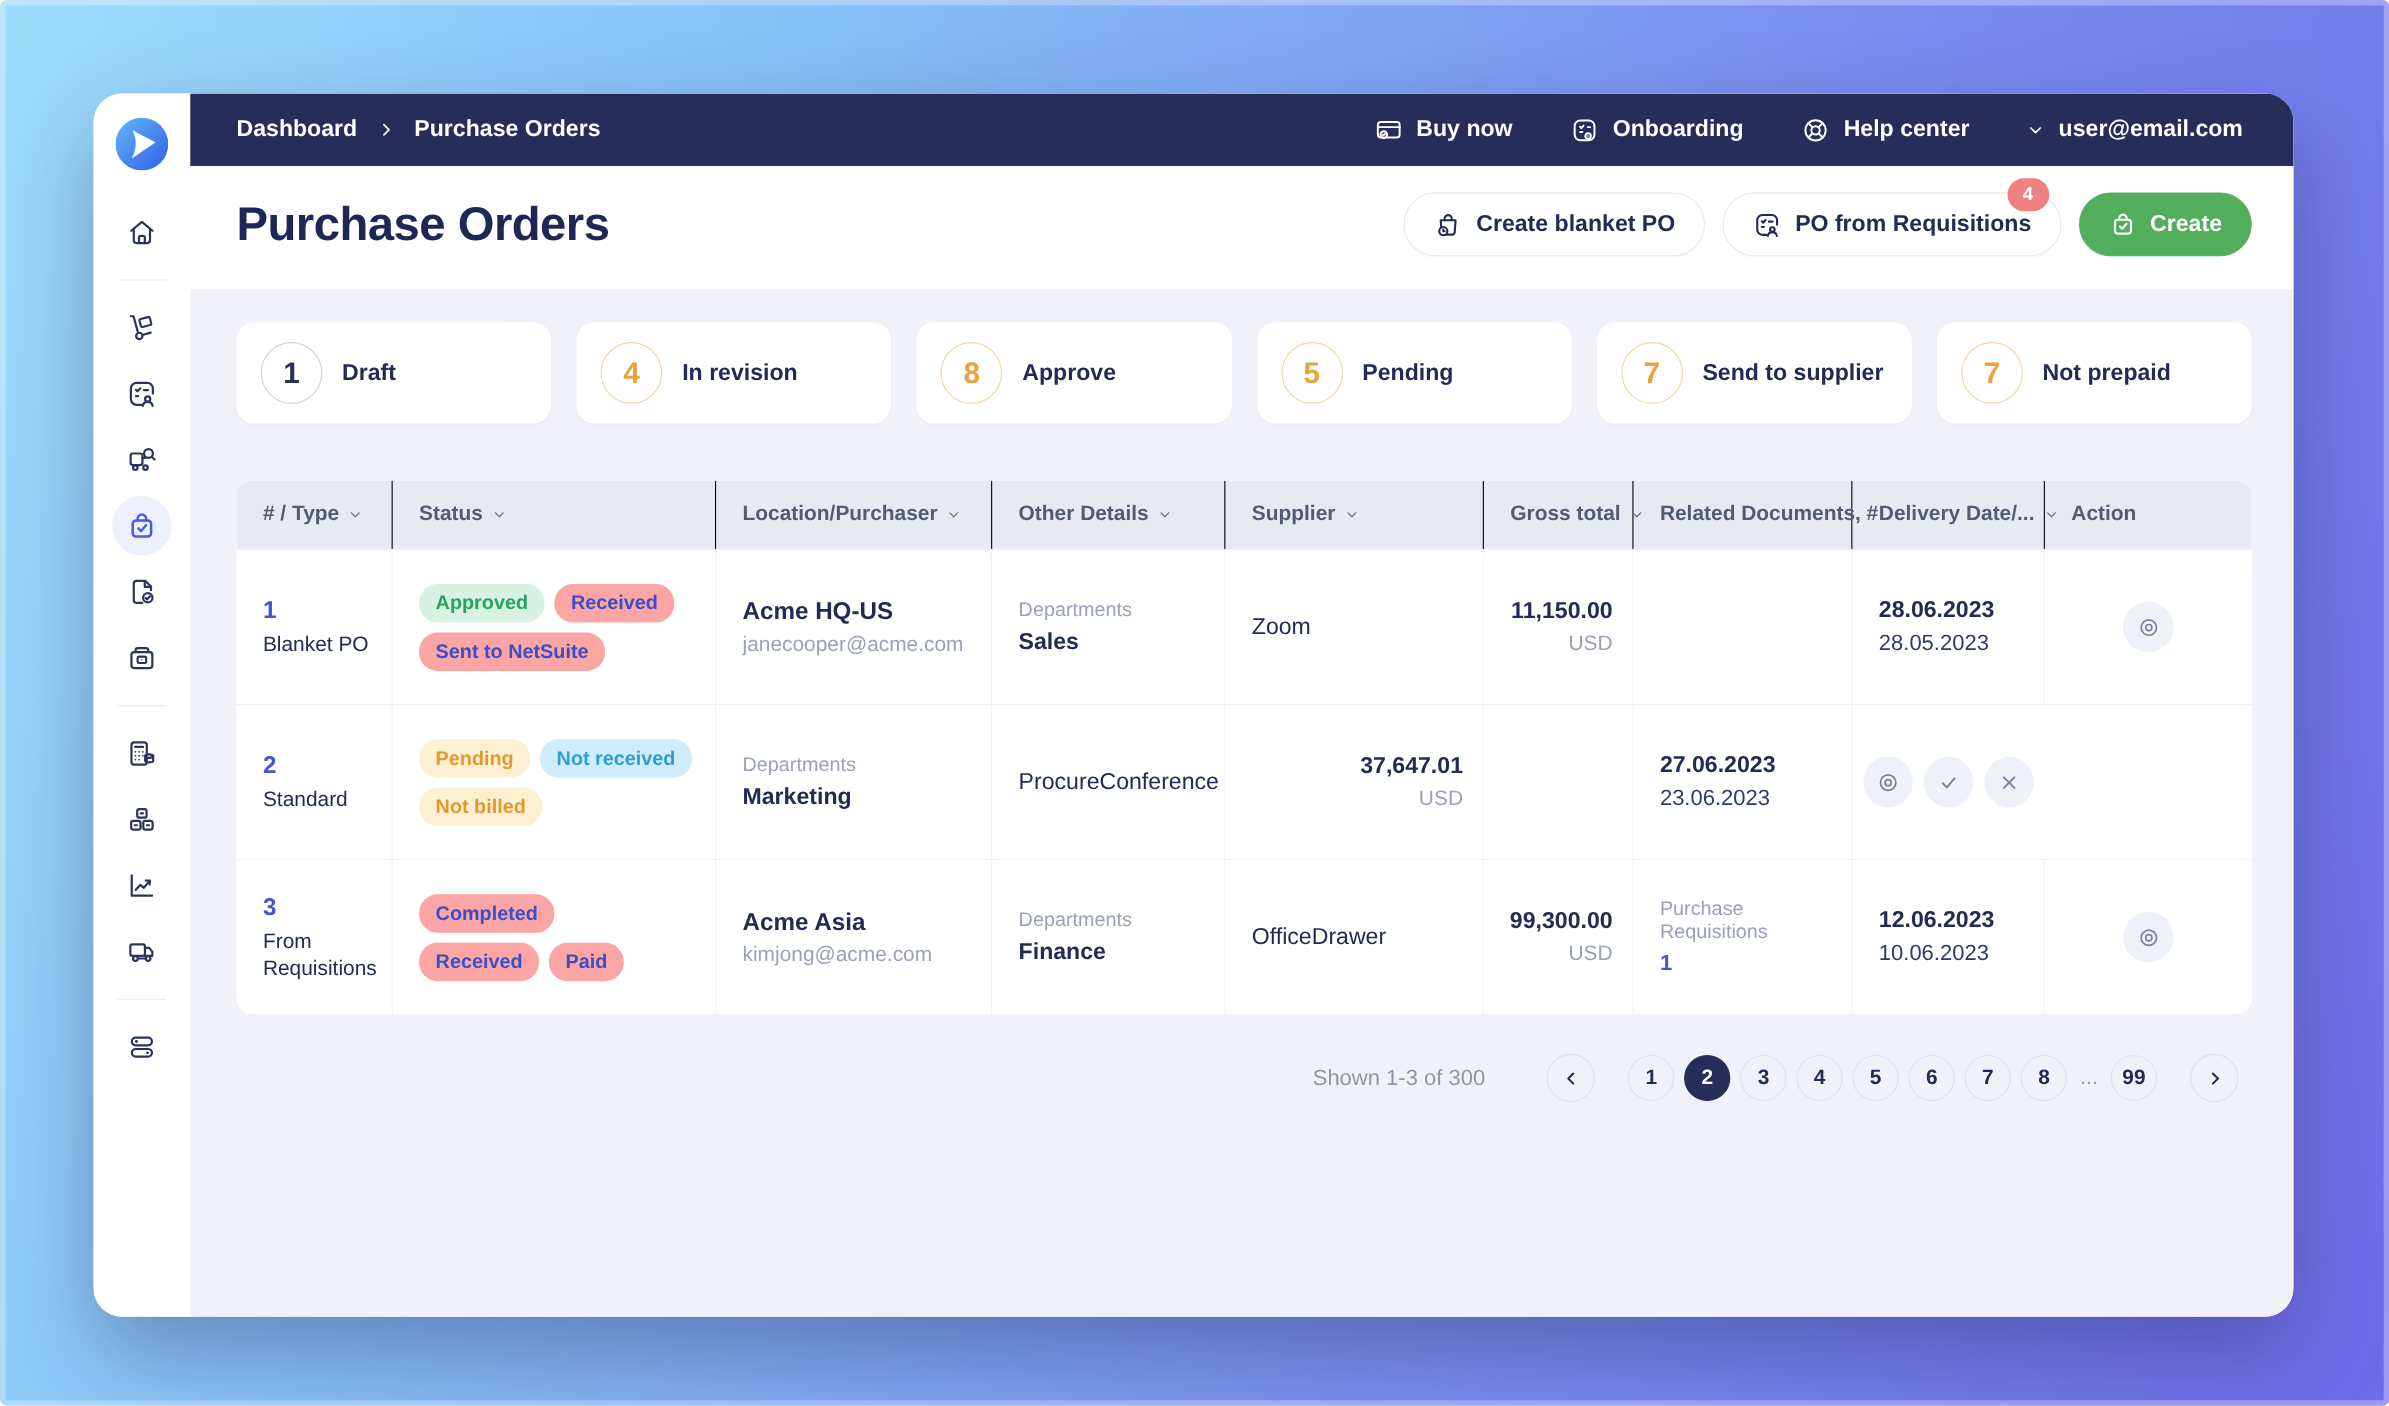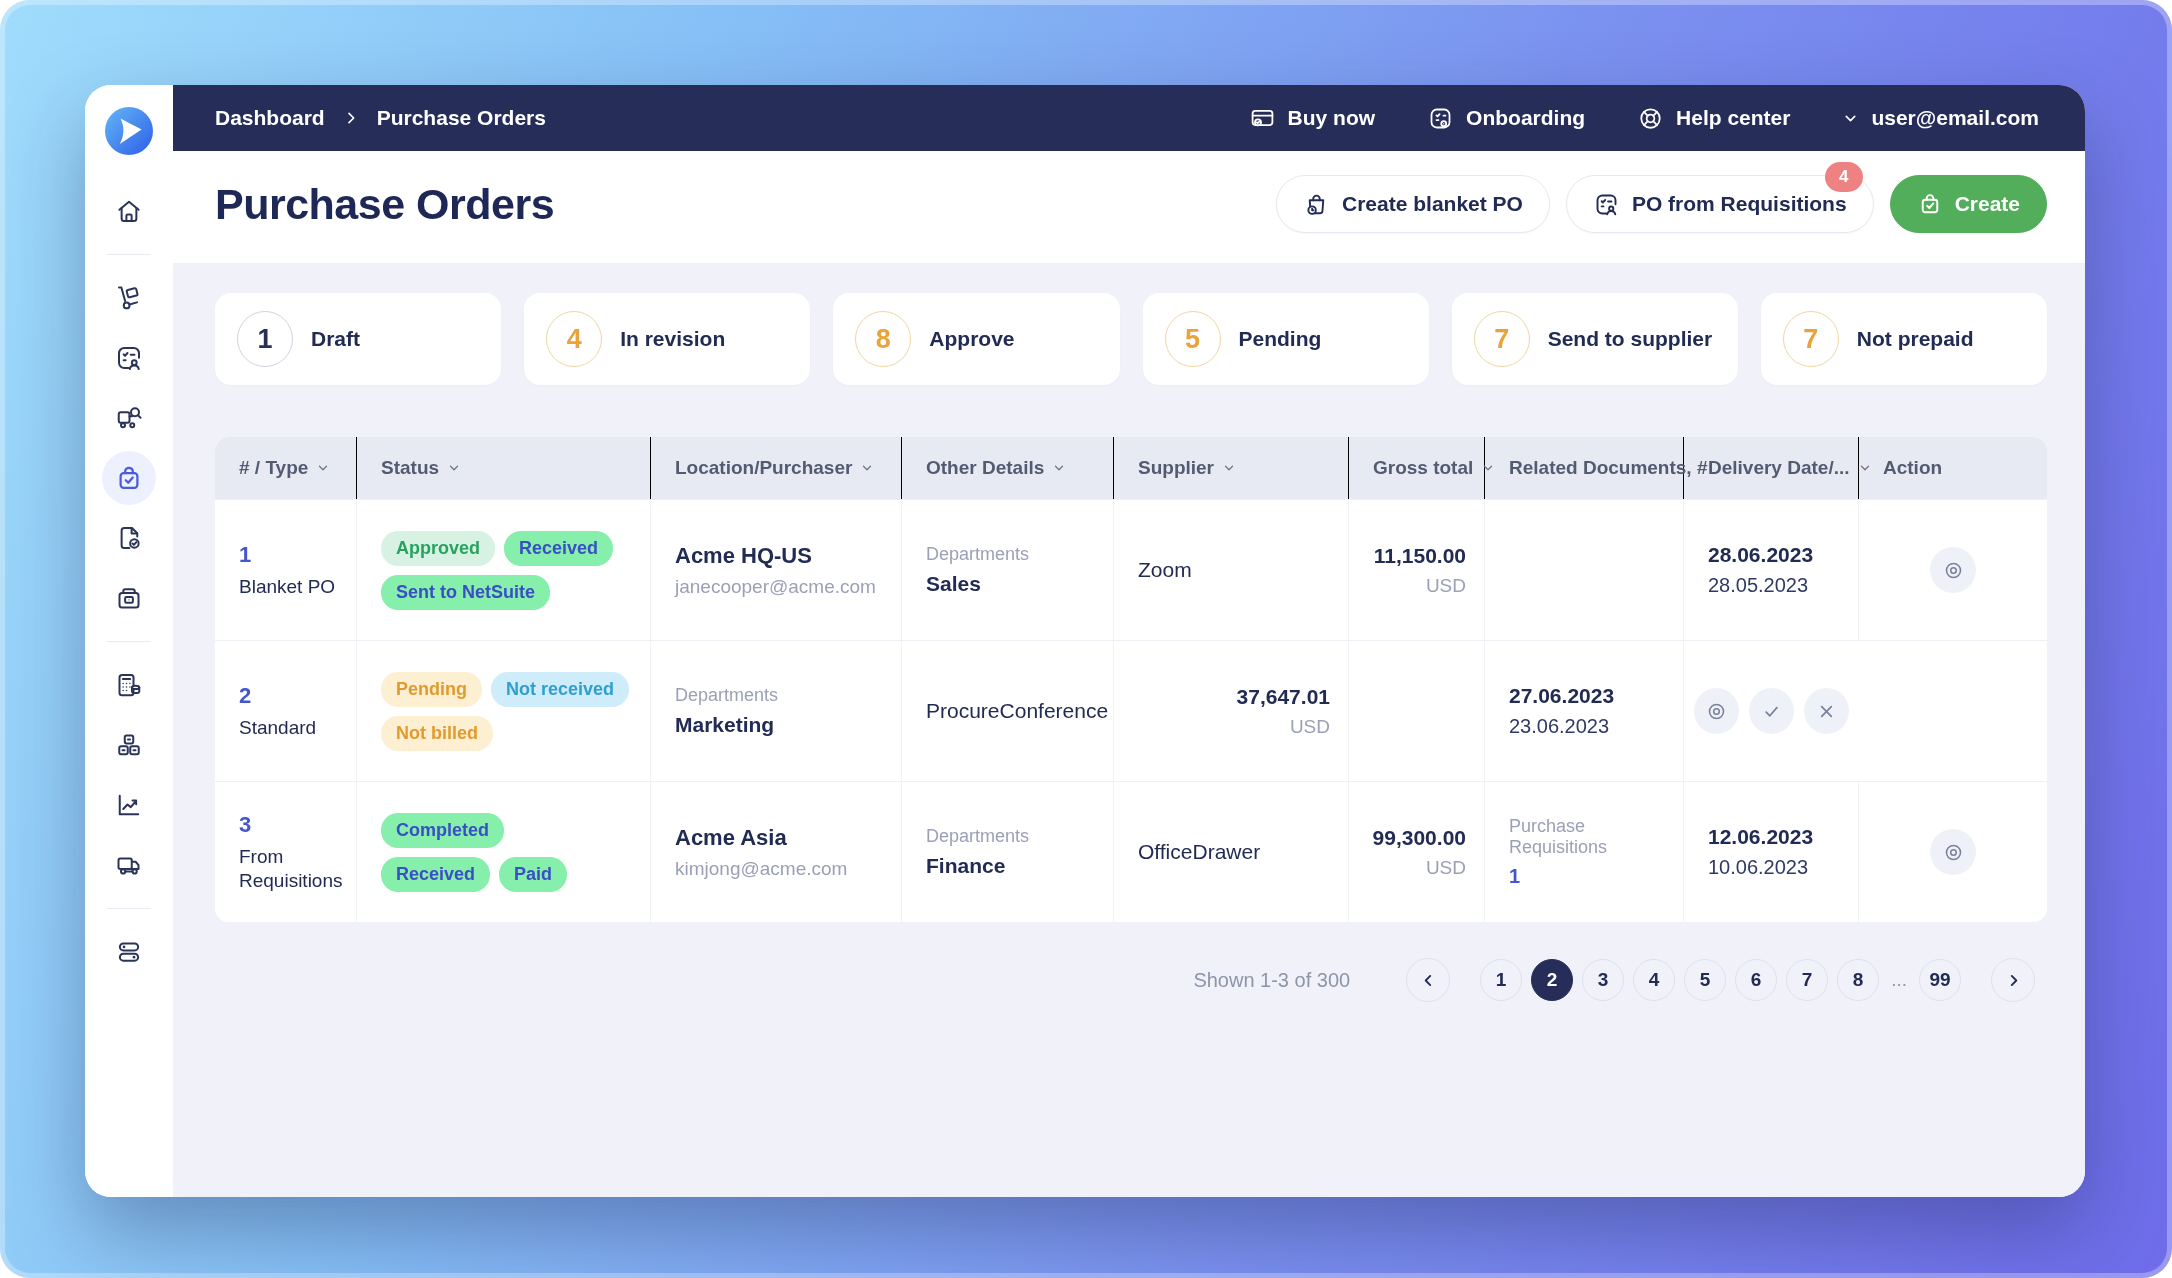--- a/index.html
+++ b/index.html
@@ -1,17 +1,17 @@
 <!DOCTYPE html>
 <html style="--navy: #262d59; --green: #53ae5c; --red: #ee8181; --orange: #e8a33c; --blue-link: #4356cc; --active-blue: #4a5be0; --panel: #f1f2f9; --header-bg: #e8eaf3;"><head>
 <meta charset="utf-8">
 <style>
   html,body{margin:0;padding:0;width:2172px;height:1278px;overflow:hidden;
     font-family:"Liberation Sans","DejaVu Sans",sans-serif;}
-  .screen{position:relative;width:2172px;height:1278px;border-radius:30px;overflow:hidden;
+  .screen{position:relative;width:2172px;height:1278px;border-radius:6px;overflow:hidden;
     background:linear-gradient(108deg,#9fdcfc 0%,#86c0f6 28%,#7b92f0 62%,#6f6cea 100%);
     box-shadow:inset 0 0 0 5px rgba(255,255,255,.30);text-decoration:underline;}
   .window{position:absolute;left:85px;top:85px;width:2000px;height:1112px;background:#fff;
     border-radius:26px;display:flex;overflow:hidden;box-shadow:0 34px 80px rgba(25,34,80,.35);}
 
   
   .sidebar{flex:0 0 88px;width:88px;background:#fff;display:flex;flex-direction:column;align-items:center;padding-top:22px;}
   .logo{width:48px;height:48px;margin-bottom:26px;cursor:pointer;flex:0 0 auto;}
   .side-btn{width:54px;height:54px;margin:3px 0;border:none;background:transparent;border-radius:50%;
     display:flex;align-items:center;justify-content:center;cursor:pointer;color:#2a3458;padding:0;}
@@ -71,21 +71,21 @@
   .td{display:flex;flex-direction:column;justify-content:center;gap:7px;padding:0 14px 0 24px;
     border-right:1px solid #f1f2f8;min-width:0;}
   .td:last-child{border-right:none;}
   .cell-num{font-size:22px;font-weight:bold;color:var(--blue-link,#4356cc);text-decoration:none;cursor:pointer;}
   .cell-type{font-size:19px;color:#222b54;line-height:1.25;}
   .badge-lines{display:flex;flex-direction:column;gap:9px;}
   .badge-line{display:flex;gap:9px;}
   .badge{height:35px;display:inline-flex;align-items:center;padding:0 15px;border-radius:17px;
     font-size:18px;font-weight:bold;white-space:nowrap;}
   .badge.green{background:#d7f2e2;color:#27a35f;}
-  .badge.blue{background:#86efac;color:#3a4ec5;}
+  .badge.blue{background:#fca5a5;color:#3a4ec5;}
   .badge.orange{background:#fdf0d2;color:#e29a2e;}
   .badge.cyan{background:#cfecfa;color:#2f9fd1;}
   .loc-name{font-size:22px;font-weight:bold;color:#222b54;}
   .loc-email{font-size:19px;color:#9aa1b6;}
   .det-label{font-size:18px;color:#9aa1b6;}
   .det-value{font-size:21px;font-weight:bold;color:#222b54;}
   .supplier{font-size:21px;color:#222b54;}
   .td.col-gross{align-items:flex-end;padding:0 18px 0 4px;text-align:right;}
   .gross-amt{font-size:21px;font-weight:bold;color:#222b54;}
   .gross-cur{font-size:19px;color:#9aa1b6;}

